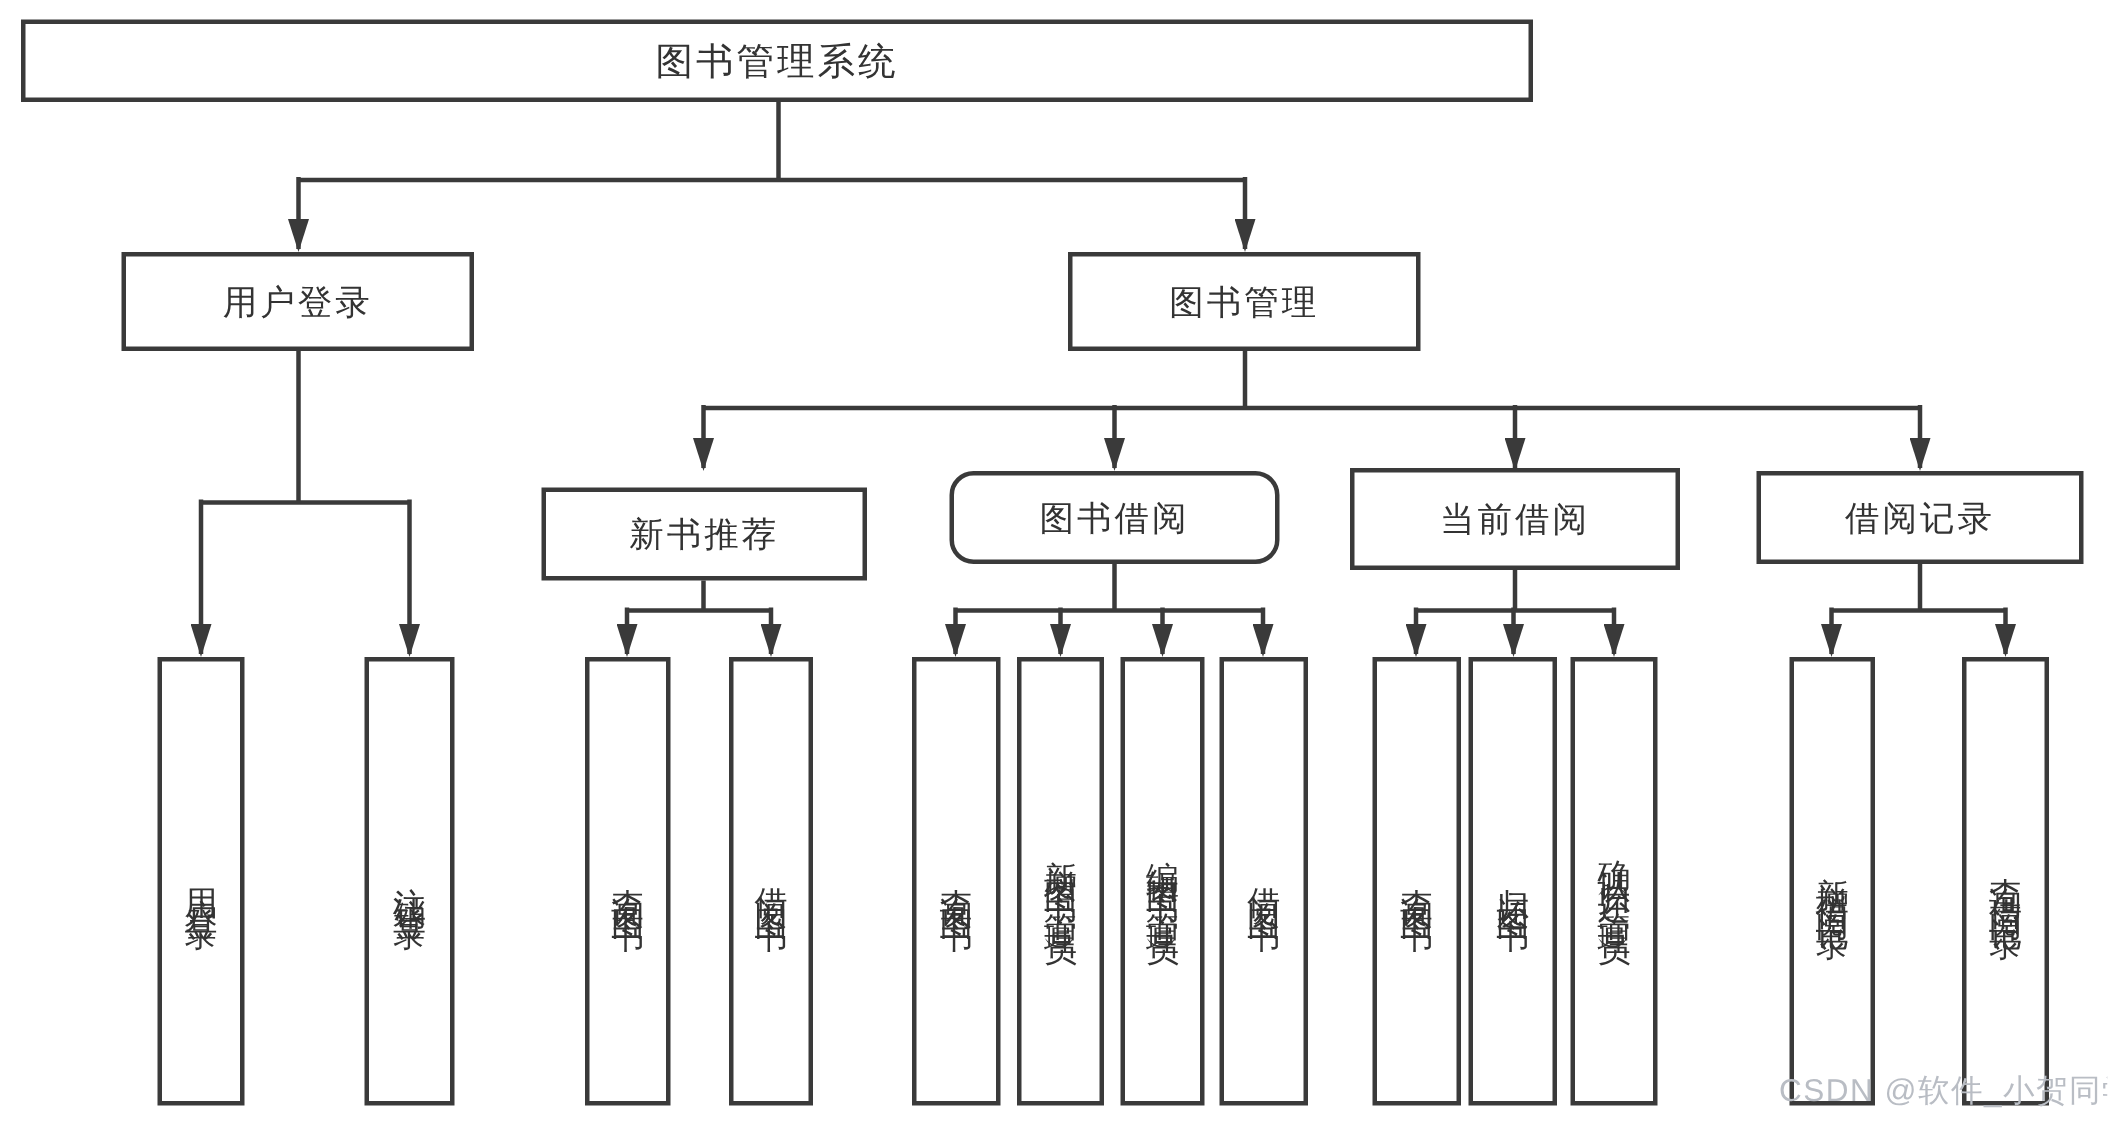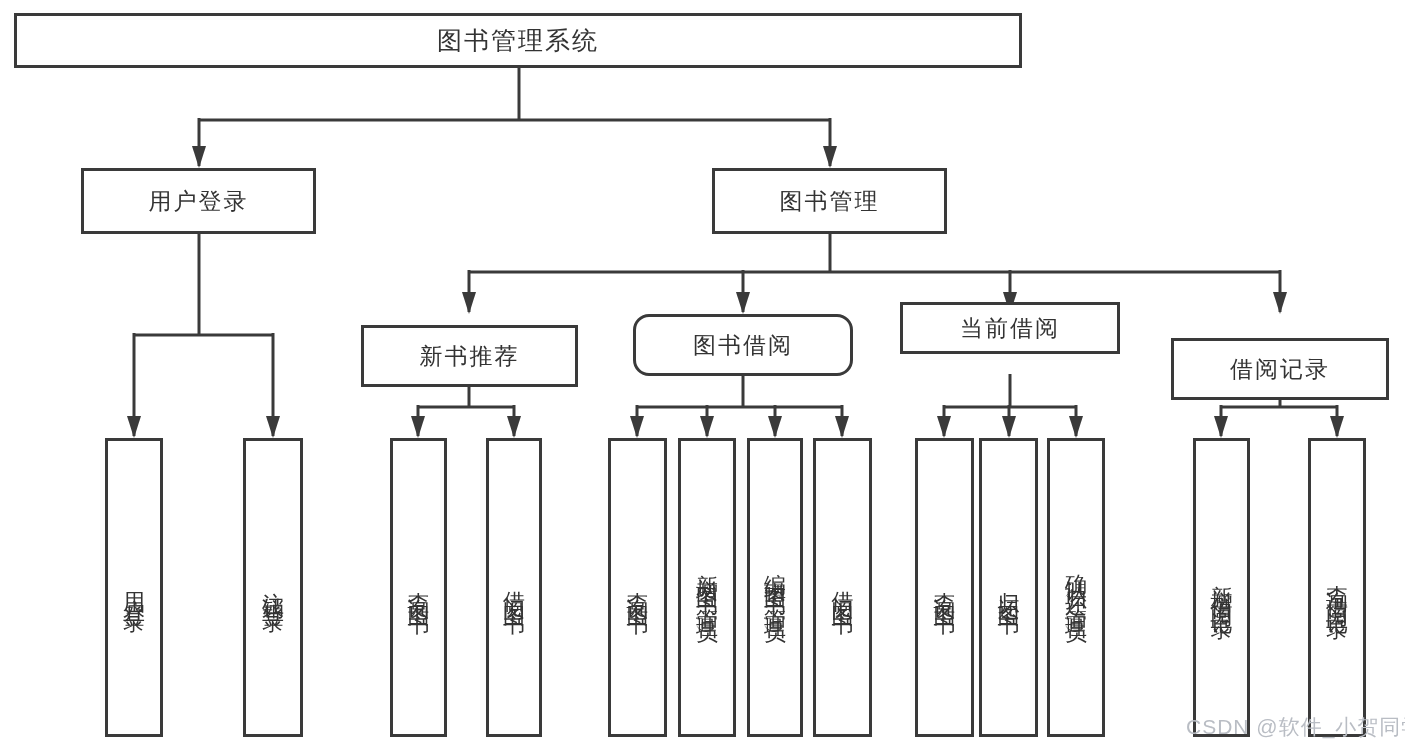--- a/index.html
+++ b/index.html
@@ -117,22 +117,22 @@
     </g>
   </svg>
 
   <div class="box hbox root-box">图书管理系统</div>
 
   <div class="box hbox" style="left:81px; top:168px; width:235px; height:66px;">用户登录</div>
   <div class="box hbox" style="left:712px; top:168px; width:235px; height:66px;text-align:center;">图书管理</div>
 
   <div class="box hbox" style="left:361px; top:314px; width:217px; height:62px;margin-top:11px;">新书推荐</div>
   <div class="box hbox" style="left:633px; top:314px; width:220px; height:62px;border-radius:16px;">图书借阅</div>
-  <div class="box hbox" style="left:900px; top:302px; width:220px; height:52px;">当前借阅</div>
-  <div class="box hbox" style="left:1171px; top:314px; width:218px; height:62px;margin-top:24px;">借阅记录</div>
+  <div class="box hbox" style="left:900px; top:312px; width:220px; height:68px;">当前借阅</div>
+  <div class="box hbox" style="left:1171px; top:314px; width:218px; height:62px;">借阅记录</div>
 
   <div class="box leaf" style="left:105px; width:58px;">用户登录</div>
   <div class="box leaf" style="left:243px; width:60px;">注销登录</div>
   <div class="box leaf" style="left:390px; width:57px;">查询图书</div>
   <div class="box leaf" style="left:486px; width:56px;">借阅图书</div>
   <div class="box leaf" style="left:608px; width:59px;">查询图书</div>
   <div class="box leaf" style="left:678px; width:58px;">新增图书（管理员）</div>
   <div class="box leaf" style="left:747px; width:56px;">编辑图书（管理员）</div>
   <div class="box leaf" style="left:813px; width:59px;">借阅图书</div>
   <div class="box leaf" style="left:915px; width:59px;">查询图书</div>

